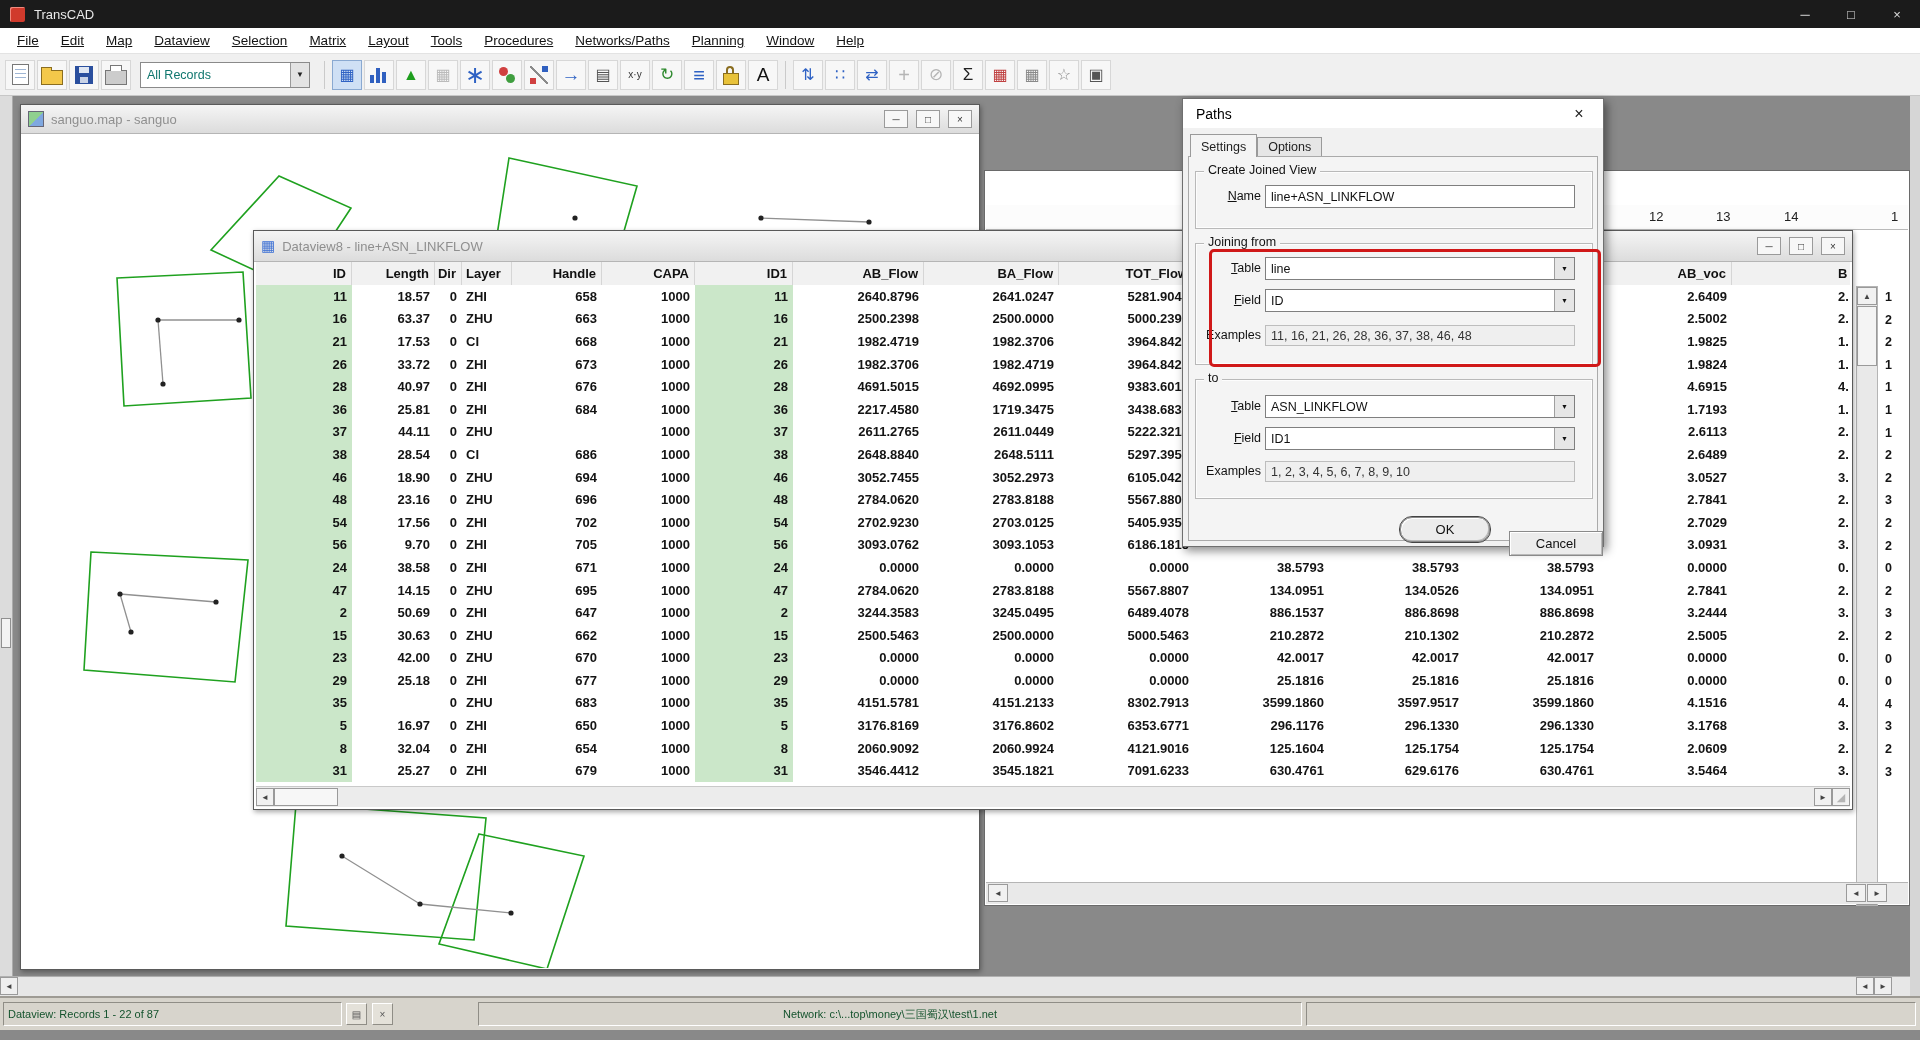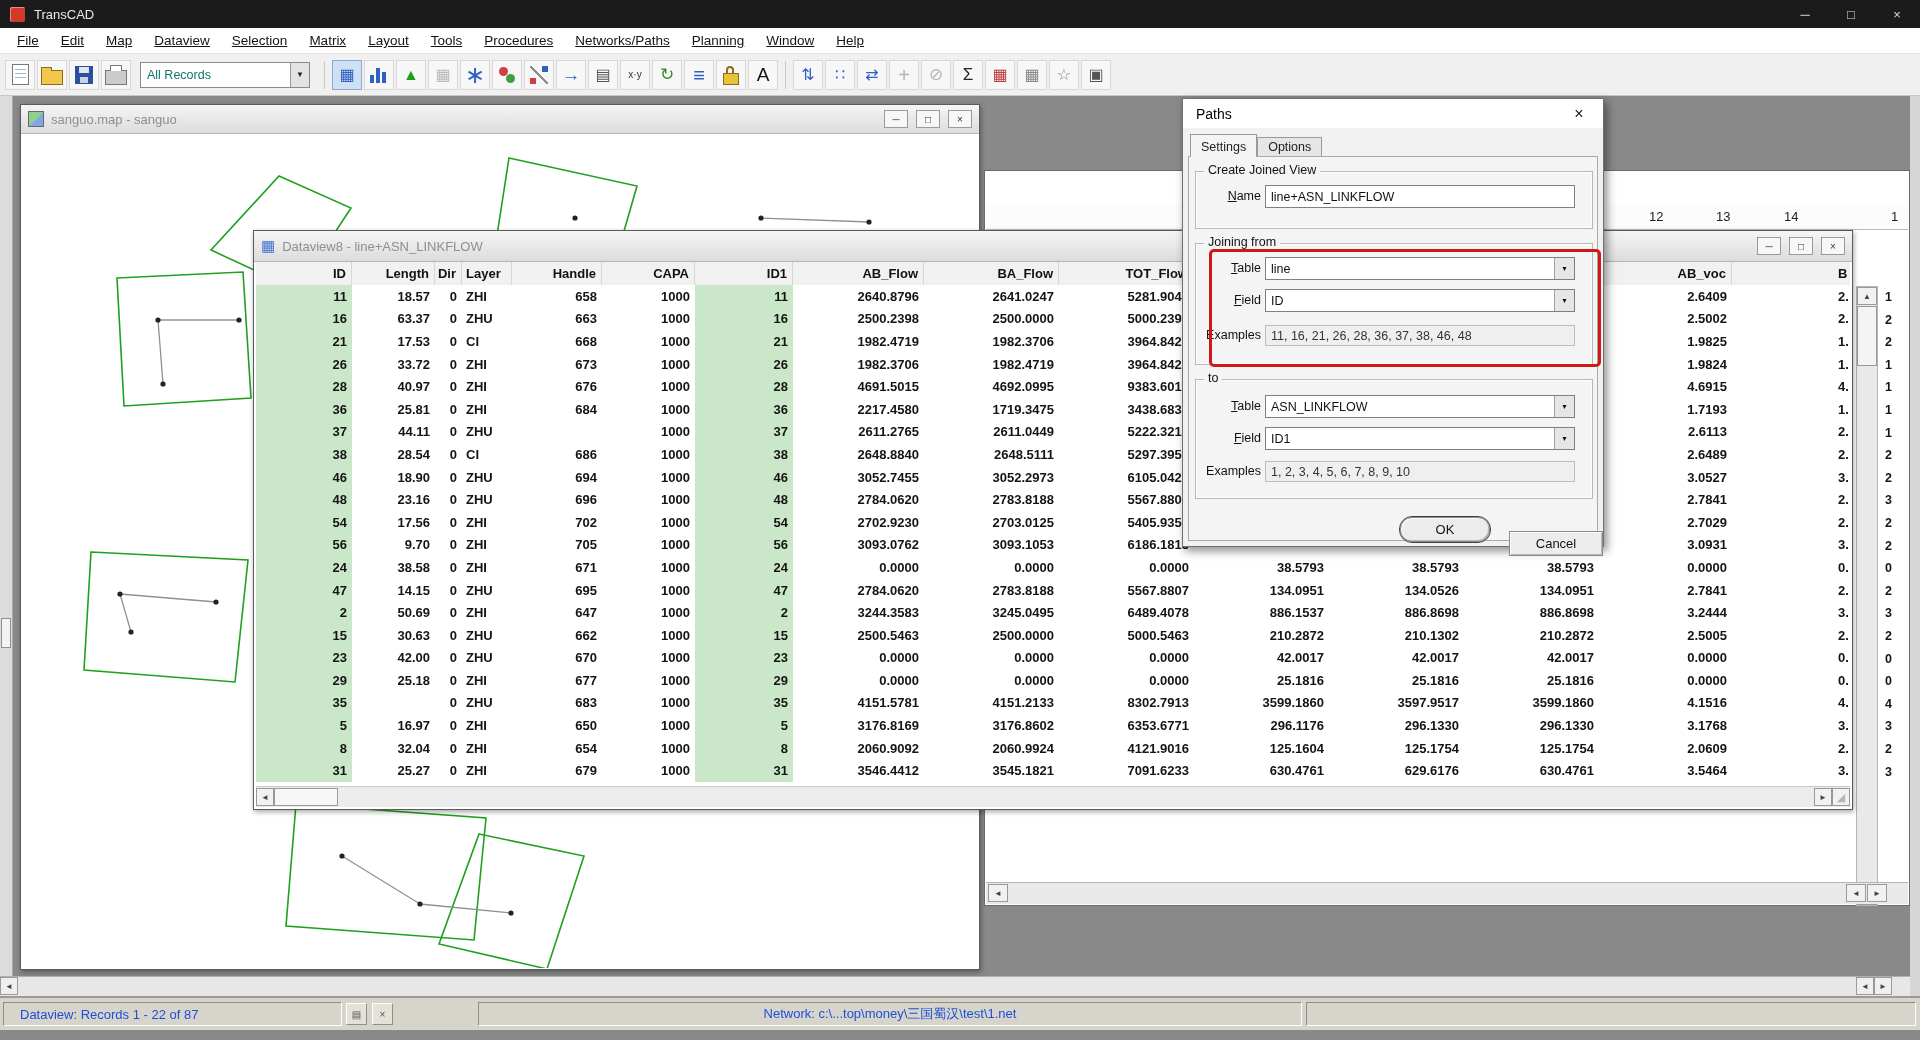--- a/index.html
+++ b/index.html
@@ -127,21 +127,21 @@
       display:flex;align-items:center;padding-left:5px;font-size:12.5px;color:#333;white-space:nowrap;overflow:hidden;}
   .dbtn{position:absolute;height:25px;background:#ececec;border:1px solid #8a8a8a;box-sizing:border-box;
       box-shadow:inset 1px 1px 0 #fff,inset -1px -1px 0 #b9b9b9;display:flex;align-items:center;justify-content:center;
       font-size:13px;color:#111;}
   .dbtn.default{outline:1.5px solid #444;}
   #redbox{position:absolute;left:26px;top:150px;width:386px;height:112px;border:3px solid #d01818;border-radius:5px;
       z-index:10;pointer-events:none;}
   
   #statusbar{position:absolute;left:0;top:996px;width:1920px;height:34px;background:#d7d4cc;border-top:2px solid #9e9b94;box-sizing:border-box;}
   .sseg{position:absolute;top:4px;height:24px;border:1px solid;border-color:#8f8d86 #ffffff #ffffff #8f8d86;
-        font-size:13px;color:#1d4ed8;display:flex;align-items:center;padding:0 16px;box-sizing:border-box;white-space:nowrap;}
+        font-size:11px;color:#14532d;display:flex;align-items:center;padding:0 4px;box-sizing:border-box;white-space:nowrap;}
   .sseg.center{justify-content:center;}
   .sbtn{position:absolute;top:5px;width:21px;height:22px;background:#e4e1d9;border:1px solid;
         border-color:#ffffff #8f8d86 #8f8d86 #ffffff;display:flex;align-items:center;justify-content:center;
         font-size:10px;color:#555;box-sizing:border-box;}
   #taskstrip{position:absolute;left:0;top:1030px;width:1920px;height:10px;background:#a6a39c;overflow:hidden;}
   #clock{position:absolute;left:1827px;top:0px;font-size:13px;color:#3f3f3f;}
   
   #watermark{position:absolute;left:1556px;top:906px;font-size:52px;color:rgba(255,255,255,.93);z-index:8;
       white-space:nowrap;letter-spacing:1px;}
 </style>

